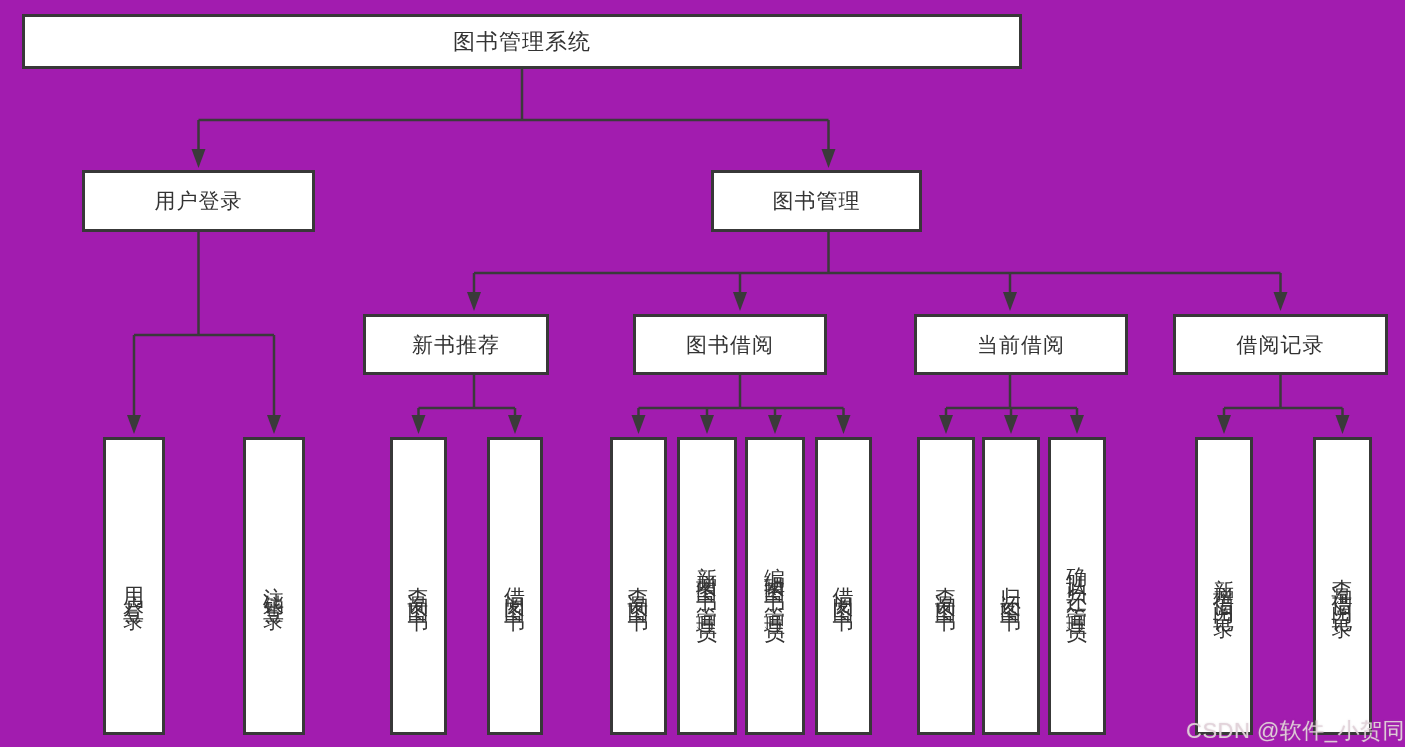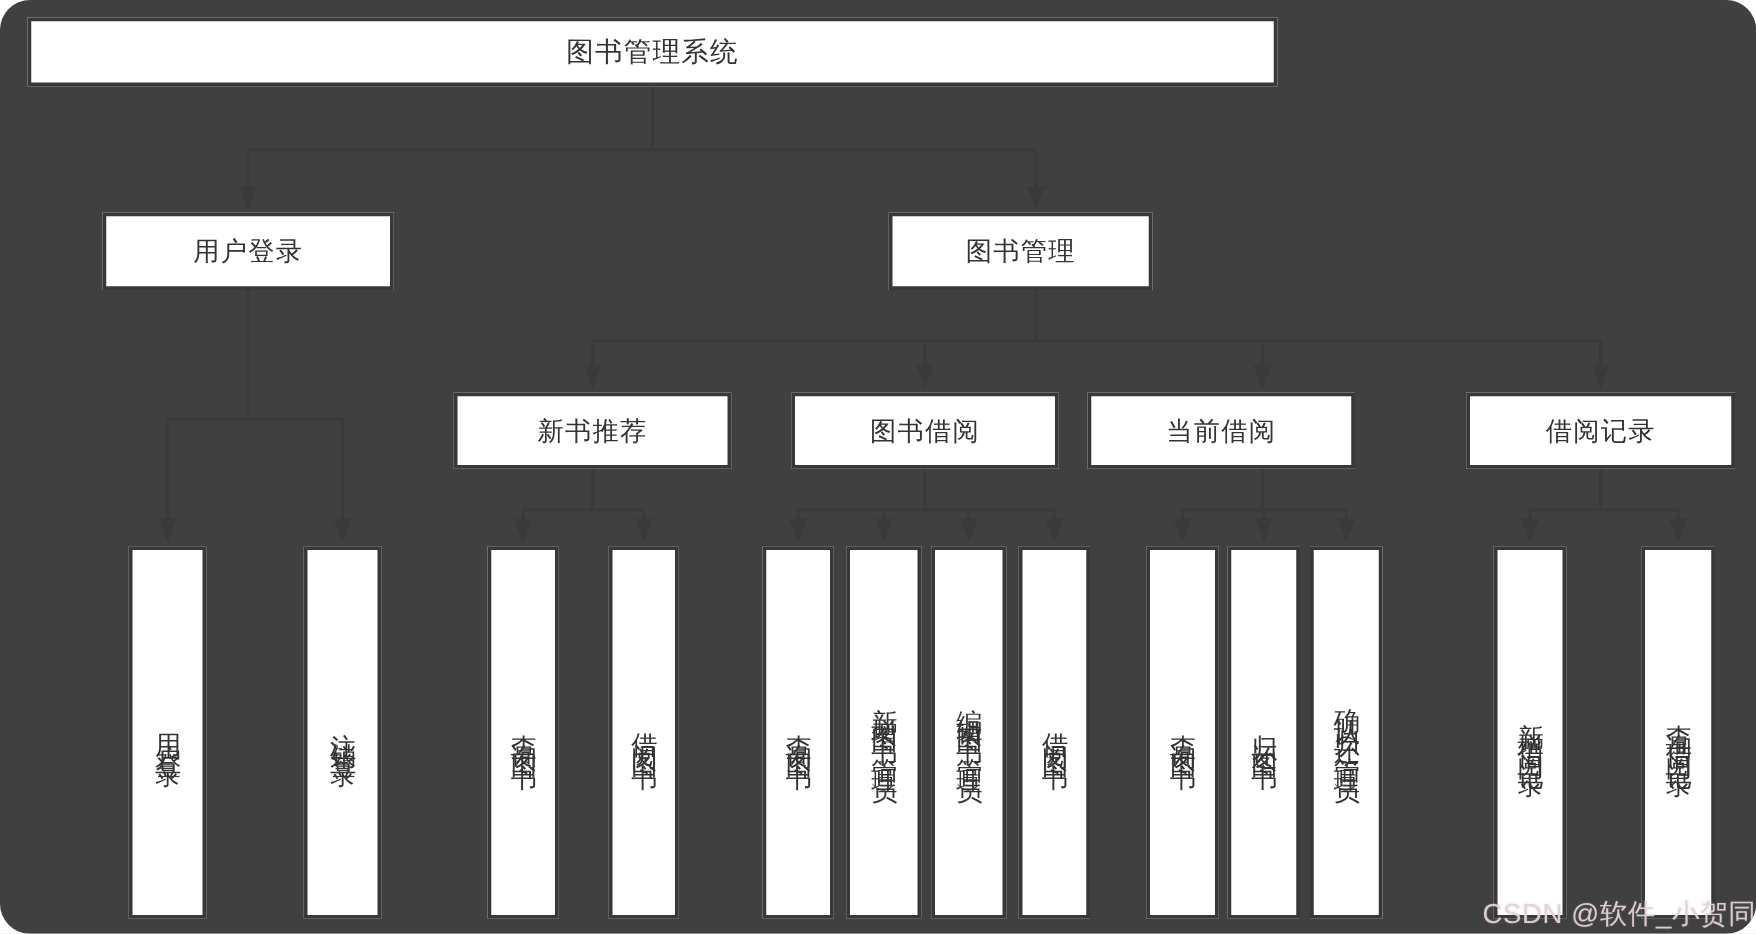--- a/index.html
+++ b/index.html
@@ -1,23 +1,22 @@
 <!DOCTYPE html>
 <html><head>
 <meta charset="utf-8">
 <style>
   html, body { margin: 0; padding: 0; background: #ffffff; }
   #canvas {
     position: relative;
     width: 1405px;
     height: 747px;
-    background: #404040;
+    background: #a21caf;
     font-family: "Liberation Sans", "DejaVu Sans", sans-serif;
     overflow: hidden;
-    border-radius: 24px;
   }
   #connectors {
     position: absolute;
     left: 0; top: 0;
     z-index: 1;
   }
   .box {
     position: absolute;
     box-sizing: border-box;
     border: 3px solid #383838;
@@ -111,23 +110,23 @@
       <polygon points="1217,415 1231,415 1224,434" fill="#3a3a3a"></polygon>
       <line x1="1342.5" y1="408" x2="1342.5" y2="419" stroke="#3a3a3a" stroke-width="2.5"></line>
       <polygon points="1335.5,415 1349.5,415 1342.5,434" fill="#3a3a3a"></polygon>
     </svg>
 
   <div class="box h root" style="left:22px; top:14px; width:1000px; height:55px">图书管理系统</div>
 
   <div class="box h" style="left:82px; top:170px; width:233px; height:62px">用户登录</div>
   <div class="box h" style="left:711px; top:170px; width:211px; height:62px">图书管理</div>
 
-  <div class="box h" style="left:363px; top:314px; width:222px; height:61px">新书推荐</div>
-  <div class="box h" style="left:633px; top:314px; width:214px; height:61px">图书借阅</div>
-  <div class="box h" style="left:870px; top:314px; width:214px; height:61px">当前借阅</div>
+  <div class="box h" style="left:363px; top:314px; width:186px; height:61px">新书推荐</div>
+  <div class="box h" style="left:633px; top:314px; width:194px; height:61px">图书借阅</div>
+  <div class="box h" style="left:914px; top:314px; width:214px; height:61px">当前借阅</div>
   <div class="box h" style="left:1173px; top:314px; width:215px; height:61px">借阅记录</div>
 
   <div class="box v" style="left:103px; top:437px; width:62px; height:298px">用户登录</div>
   <div class="box v" style="left:243px; top:437px; width:62px; height:298px">注销登录</div>
 
   <div class="box v" style="left:390px; top:437px; width:57px; height:298px">查询图书</div>
   <div class="box v" style="left:487px; top:437px; width:56px; height:298px">借阅图书</div>
 
   <div class="box v" style="left:610px; top:437px; width:57px; height:298px">查询图书</div>
   <div class="box v" style="left:677px; top:437px; width:60px; height:298px">新增图书（管理员）</div>

